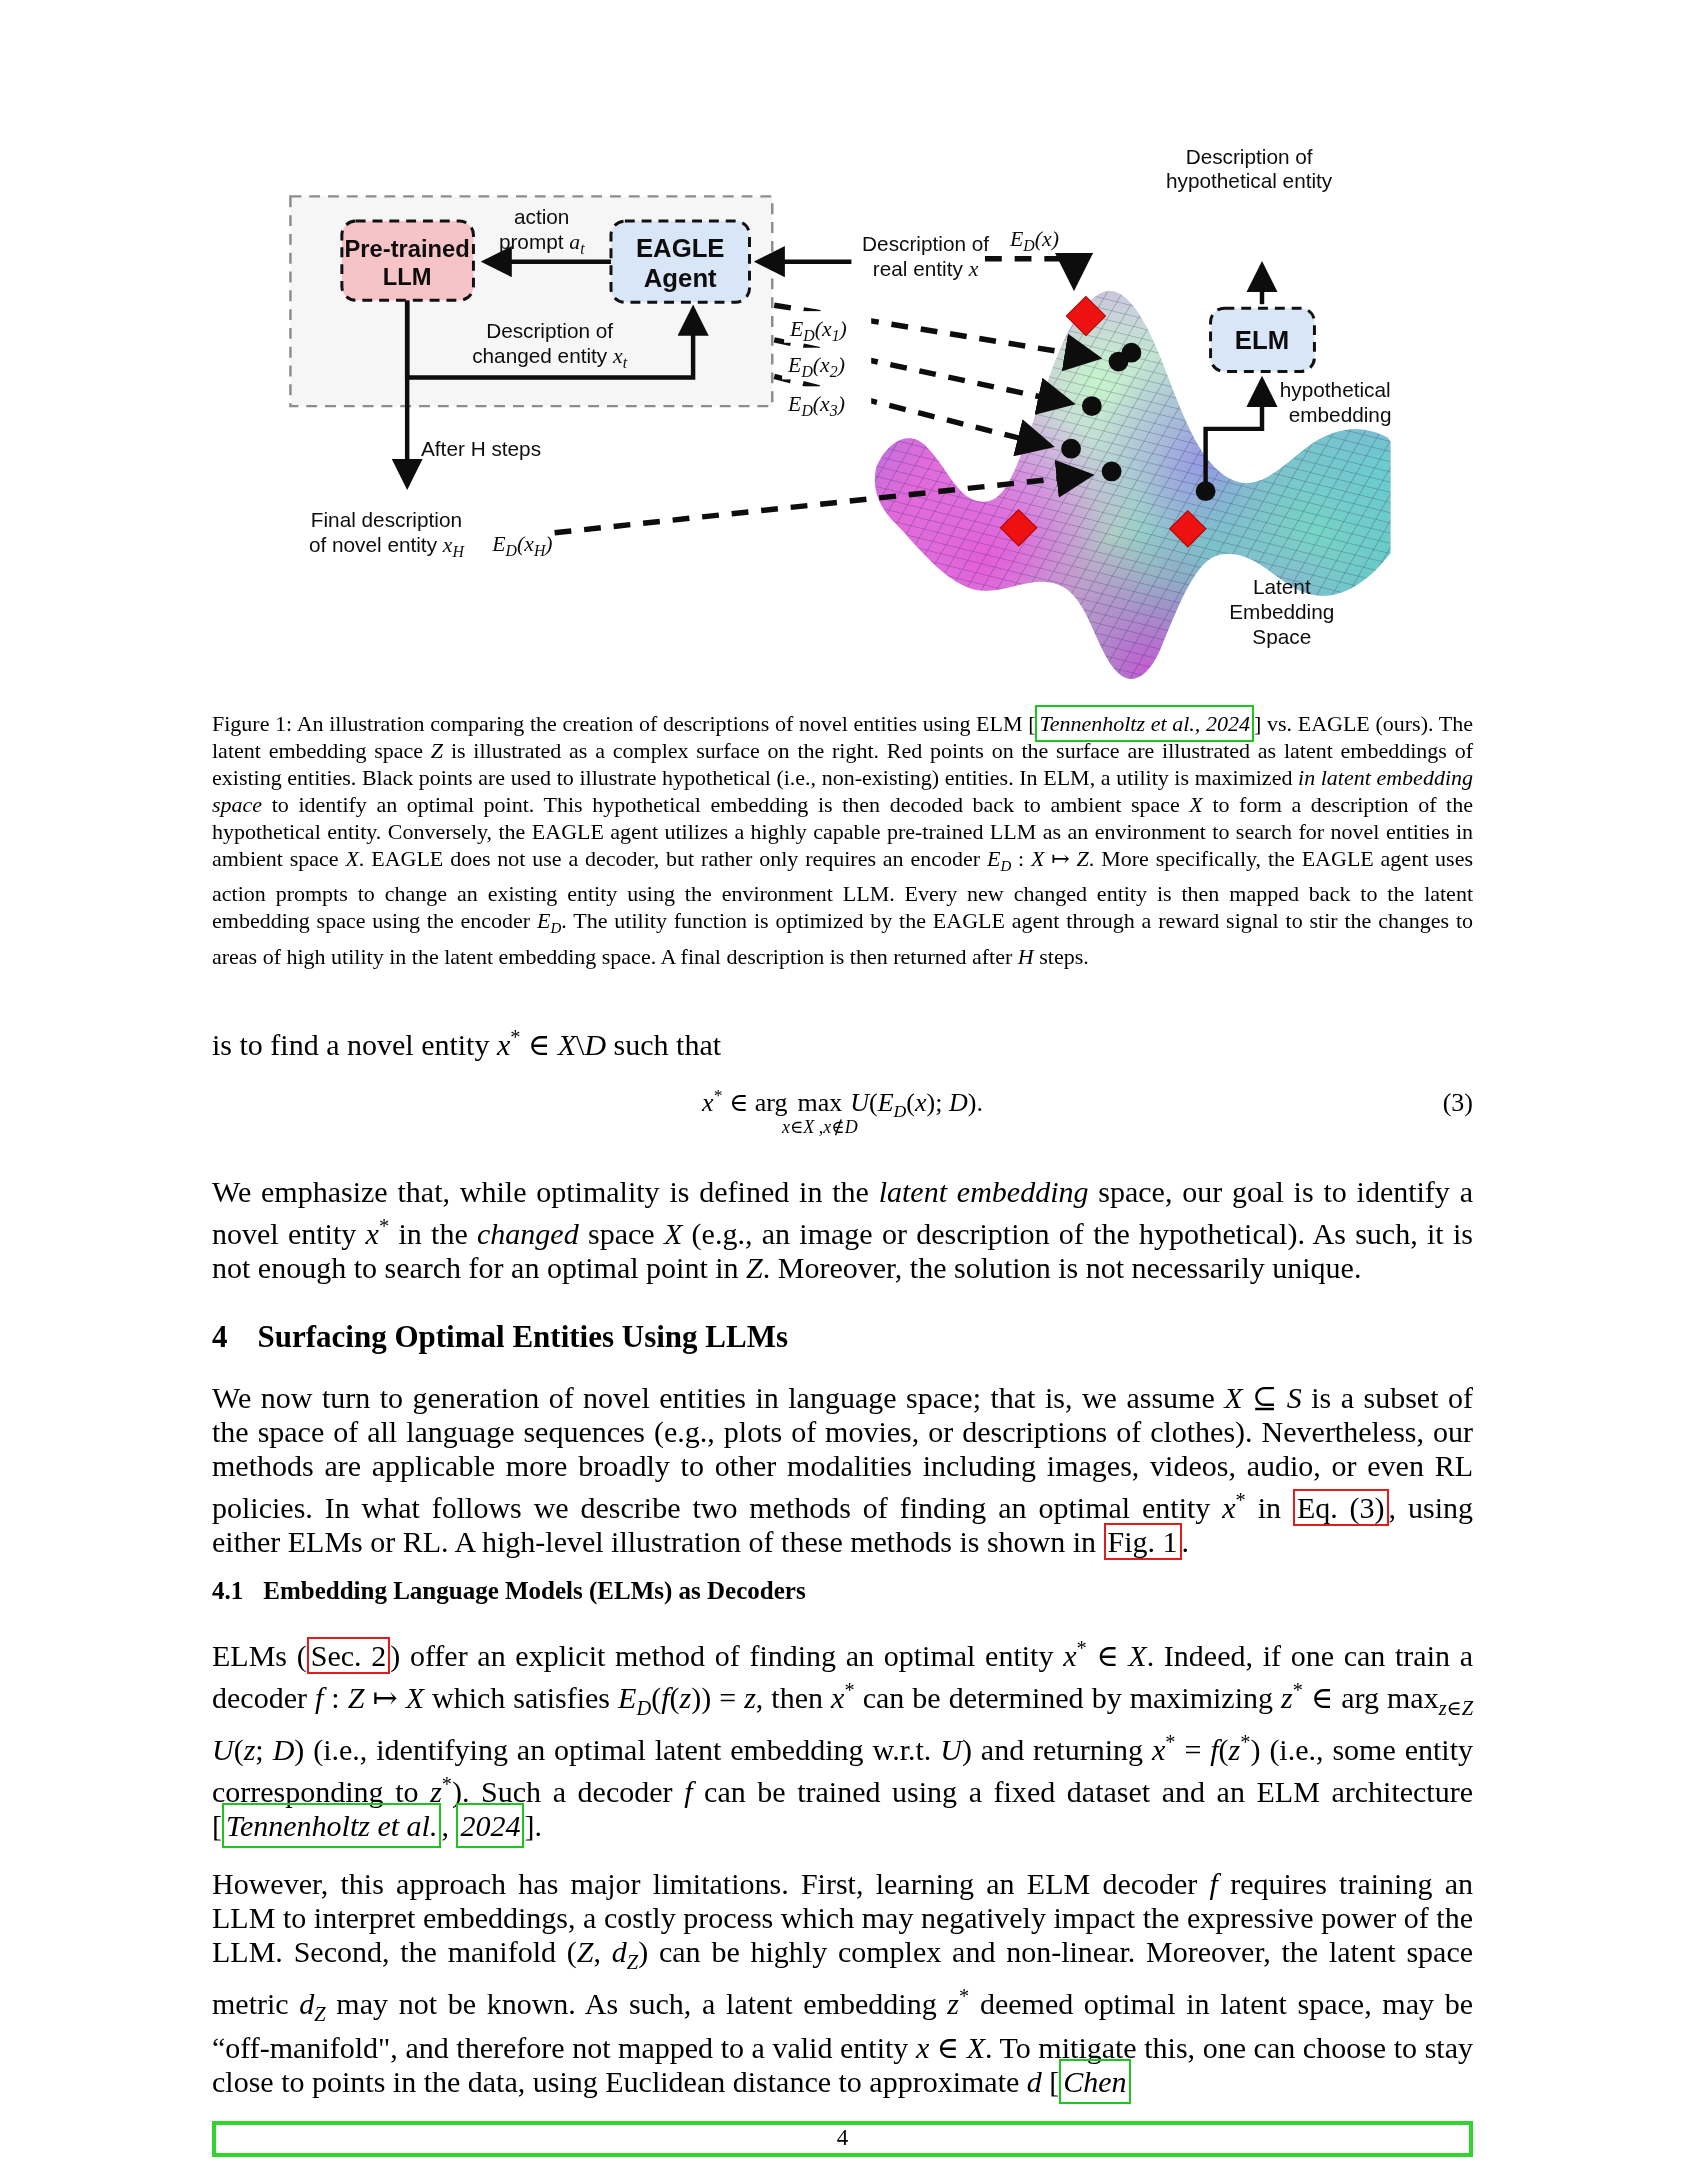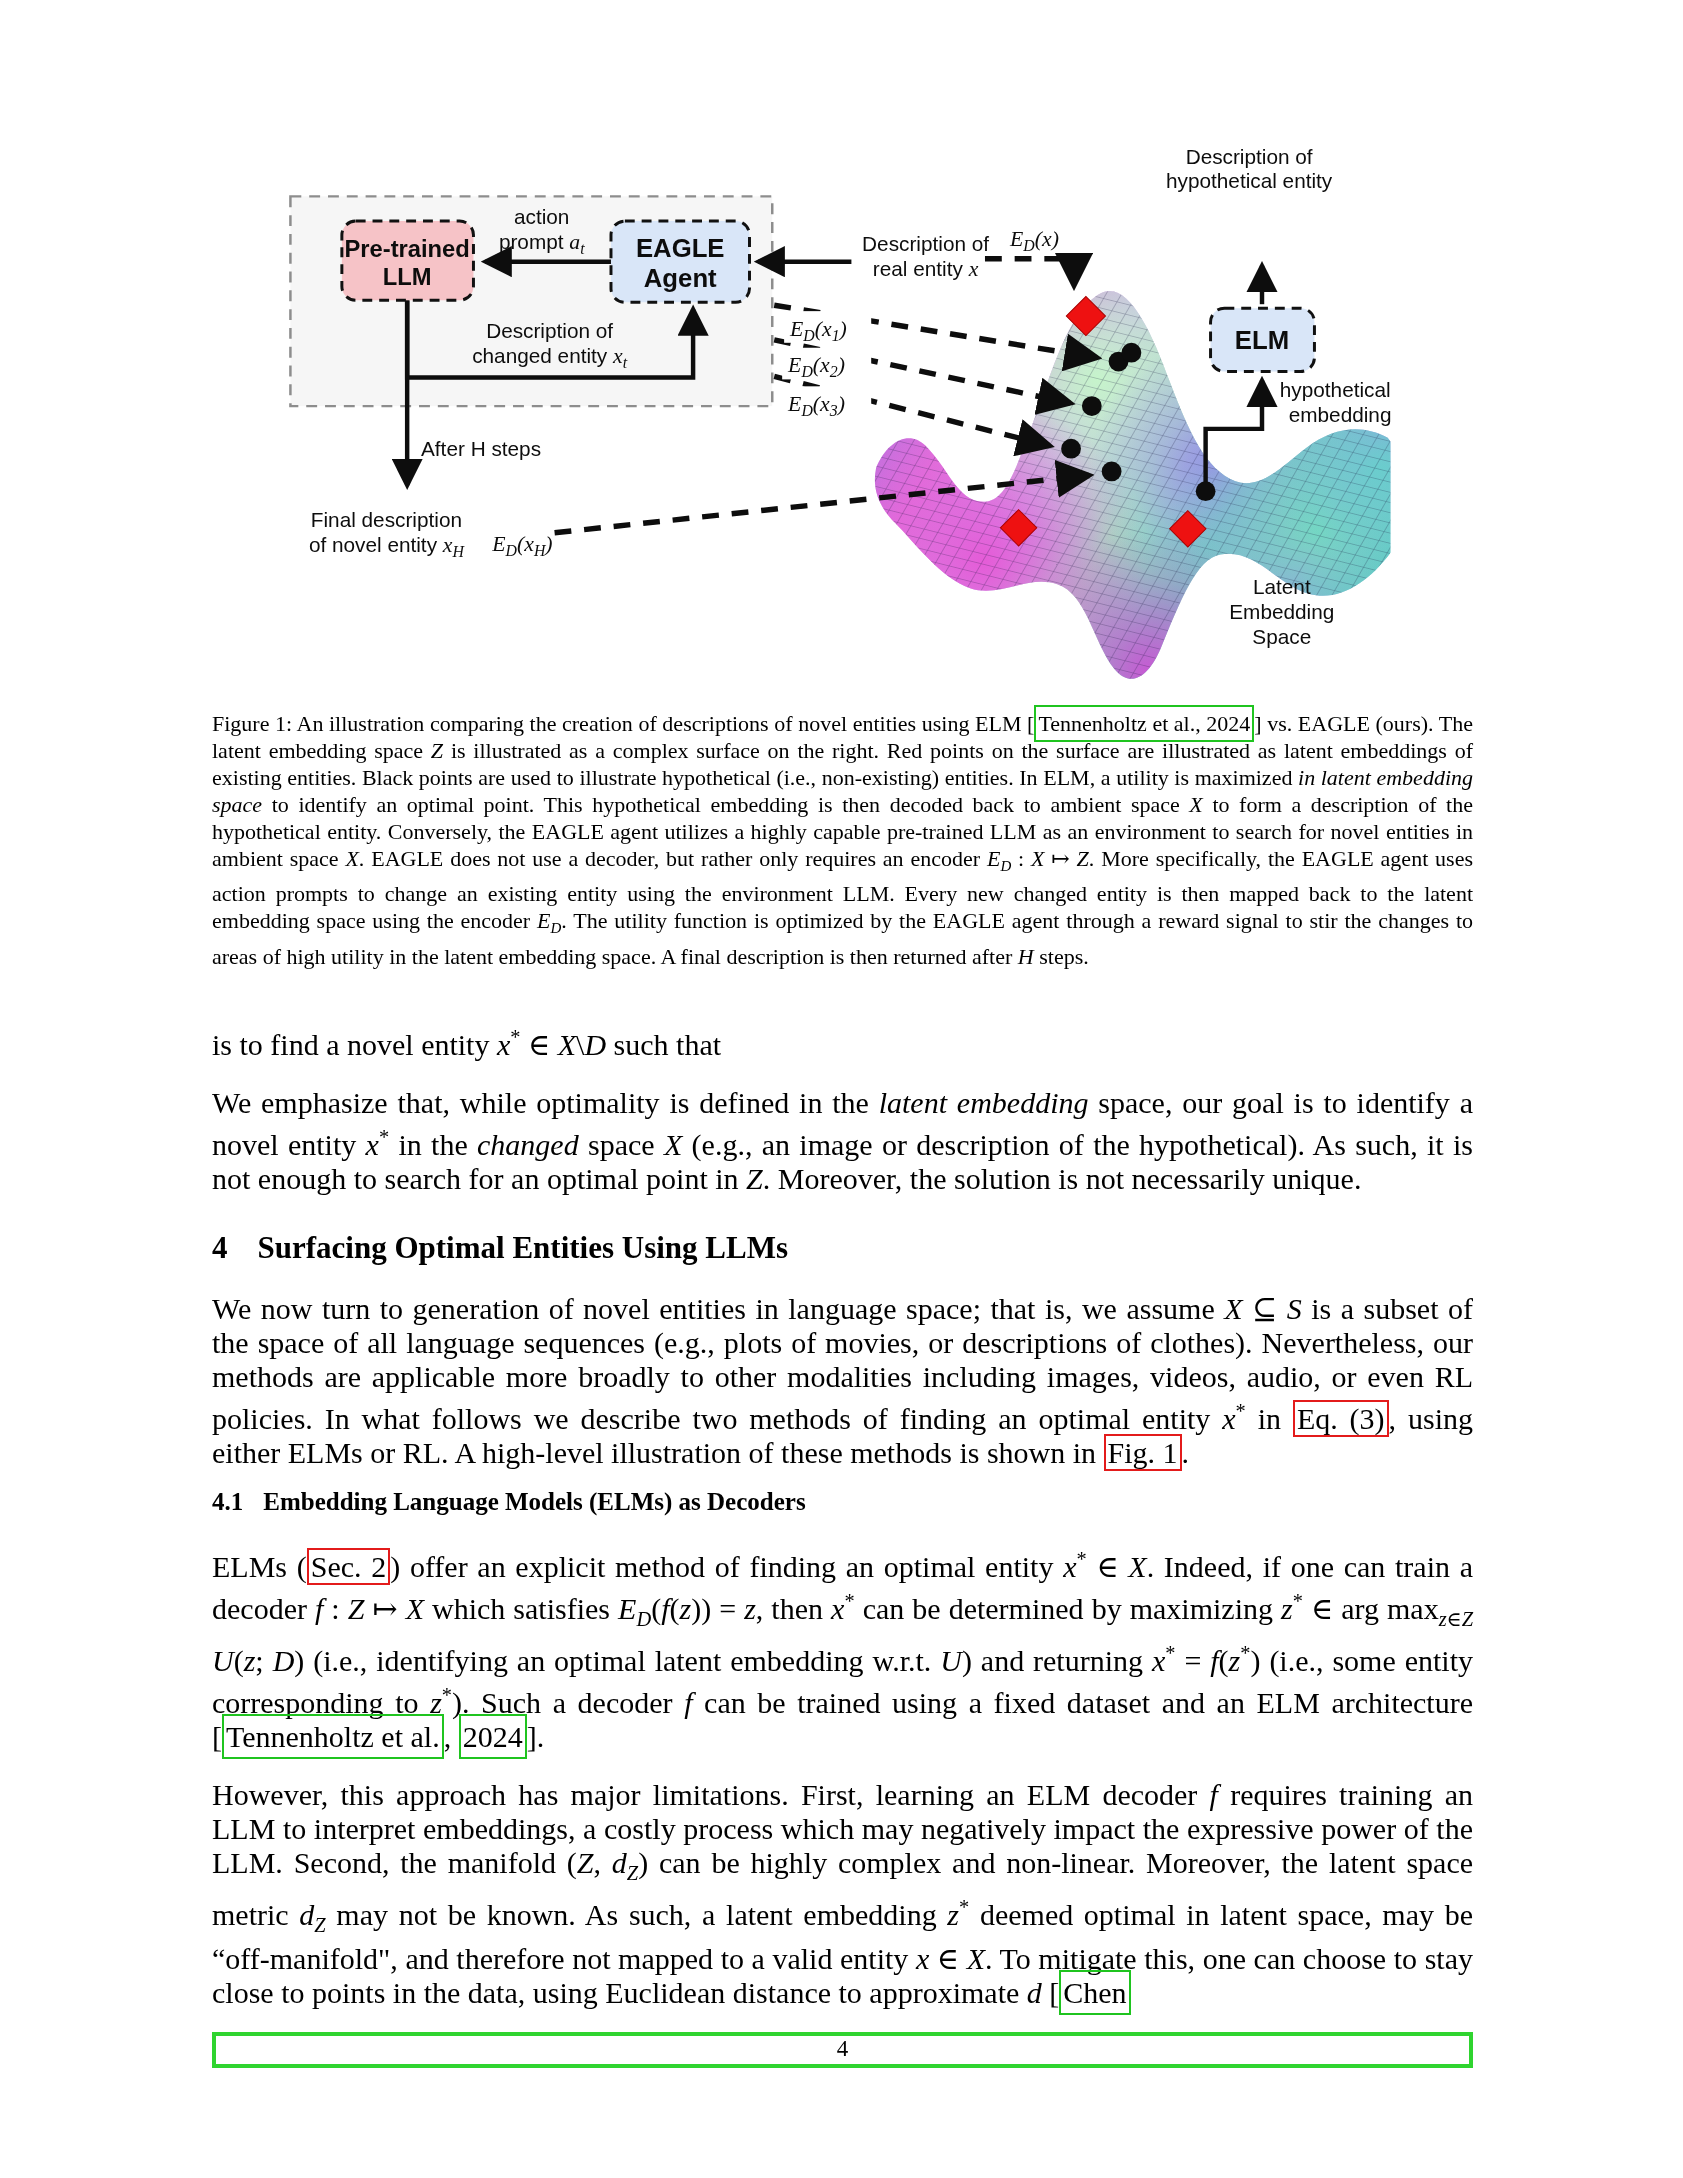--- a/index.html
+++ b/index.html
@@ -28,21 +28,21 @@
     text-align:justify;
   }
   
   .para{font-size:30px;line-height:34px;text-align:justify;margin:0;}
   .lead{margin-top:50px;}
   .p-after-eq{margin-top:24px;}
   sup{font-size:68%;}
   sub{font-size:68%;}
   
   x-ref{border:2px solid #e31b1b;padding:0 2px;margin-top:36px;}
-  x-cite{border:2px solid #1fc41f;padding:4px 2px;}
+  x-cite{border:2px solid #1fc41f;padding:4px 2px;font-style:italic;}
   
   .equation{
     position:relative;
     margin:24px 0 6px 0;
     padding-bottom:28px;
     text-align:center;
     font-size:26px;
   }
   .eq-body i{font-family:inherit;}
   .maxstack{position:relative;display:inline-block;margin:0 8px 0 10px;}
@@ -215,20 +215,26 @@
       <rect x="-13" y="-13" width="26" height="26" transform="translate(815,395) rotate(45)"></rect>
       <rect x="-13" y="-13" width="26" height="26" transform="translate(986,396) rotate(45)"></rect>
     </g>
   </svg>
   </div>
 
   <p class="caption">Figure 1: An illustration comparing the creation of descriptions of novel entities using ELM [<x-cite>Tennenholtz et al., 2024</x-cite>] vs. EAGLE (ours). The latent embedding space <i>Z</i> is illustrated as a complex surface on the right. Red points on the surface are illustrated as latent embeddings of existing entities. Black points are used to illustrate hypothetical (i.e., non-existing) entities. In ELM, a utility is maximized <i>in latent embedding space</i> to identify an optimal point. This hypothetical embedding is then decoded back to ambient space <i>X</i> to form a description of the hypothetical entity. Conversely, the EAGLE agent utilizes a highly capable pre-trained LLM as an environment to search for novel entities in ambient space <i>X</i>. EAGLE does not use a decoder, but rather only requires an encoder <i>E<sub>D</sub></i> : <i>X</i> ↦ <i>Z</i>. More specifically, the EAGLE agent uses action prompts to change an existing entity using the environment LLM. Every new changed entity is then mapped back to the latent embedding space using the encoder <i>E<sub>D</sub></i>. The utility function is optimized by the EAGLE agent through a reward signal to stir the changes to areas of high utility in the latent embedding space. A final description is then returned after <i>H</i> steps.</p>
 
   <p class="para lead">is to find a novel entity <i>x</i><sup>*</sup> ∈ <i>X</i>\<i>D</i> such that</p>
 
+  <div class="equation">
+    <span class="eq-body">
+      <span><i>x</i><sup>*</sup> ∈ arg</span><span class="maxstack"><span class="mx">max</span><span class="mu"><i>x</i>∈<i>X</i> ,<i>x</i>∉<i>D</i></span></span><span><i>U</i>(<i>E<sub>D</sub></i>(<i>x</i>); <i>D</i>).</span>
+    </span>
+    <span class="eq-num">(3)</span>
+  </div>
 
   <p class="para p-after-eq">We emphasize that, while optimality is defined in the <i>latent embedding</i> space, our goal is to identify a novel entity <i>x</i><sup>*</sup> in the <i>changed</i> space <i>X</i> (e.g., an image or description of the hypothetical). As such, it is not enough to search for an optimal point in <i>Z</i>. Moreover, the solution is not necessarily unique.</p>
 
   <h2 class="h-sec"><span class="num">4</span><span>Surfacing Optimal Entities Using LLMs</span></h2>
 
   <p class="para">We now turn to generation of novel entities in language space; that is, we assume <i>X</i> ⊆ <i>S</i> is a subset of the space of all language sequences (e.g., plots of movies, or descriptions of clothes). Nevertheless, our methods are applicable more broadly to other modalities including images, videos, audio, or even RL policies. In what follows we describe two methods of finding an optimal entity <i>x</i><sup>*</sup> in <x-ref>Eq. (3)</x-ref>, using either ELMs or RL. A high-level illustration of these methods is shown in <x-ref>Fig. 1</x-ref>.</p>
 
   <h3 class="h-sub"><span class="num">4.1</span><span>Embedding Language Models (ELMs) as Decoders</span></h3>
 
   <p class="para">ELMs (<x-ref>Sec. 2</x-ref>) offer an explicit method of finding an optimal entity <i>x</i><sup>*</sup> ∈ <i>X</i>. Indeed, if one can train a decoder <i>f</i> : <i>Z</i> ↦ <i>X</i> which satisfies <i>E<sub>D</sub></i>(<i>f</i>(<i>z</i>)) = <i>z</i>, then <i>x</i><sup>*</sup> can be determined by maximizing <i>z</i><sup>*</sup> ∈ arg max<sub><i>z</i>∈<i>Z</i></sub> <i>U</i>(<i>z</i>; <i>D</i>) (i.e., identifying an optimal latent embedding w.r.t. <i>U</i>) and returning <i>x</i><sup>*</sup> = <i>f</i>(<i>z</i><sup>*</sup>) (i.e., some entity corresponding to <i>z</i><sup>*</sup>). Such a decoder <i>f</i> can be trained using a fixed dataset and an ELM architecture [<x-cite>Tennenholtz et al.</x-cite>, <x-cite>2024</x-cite>].</p>

